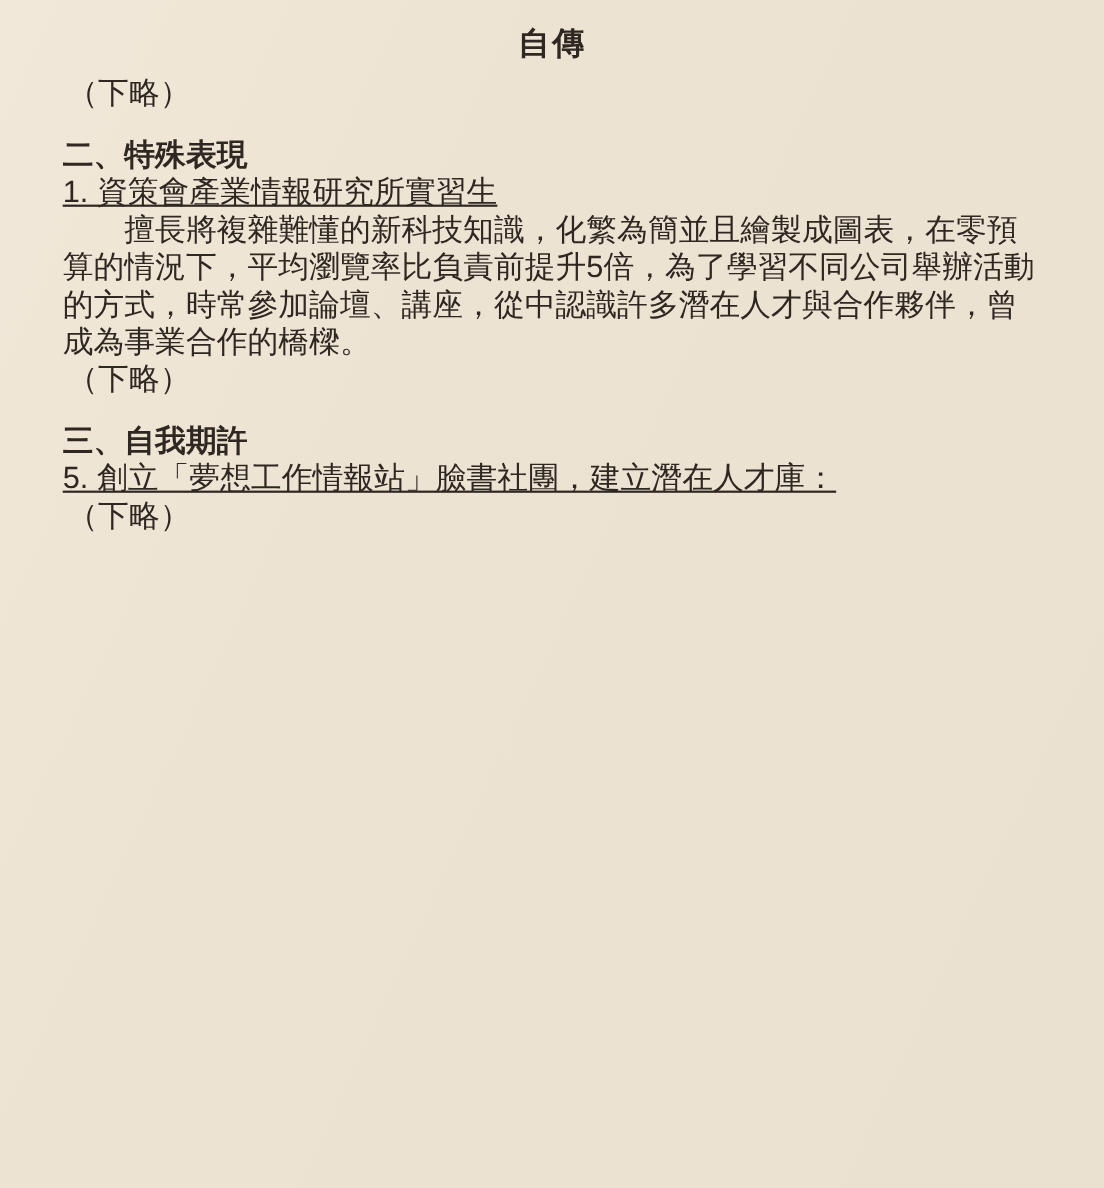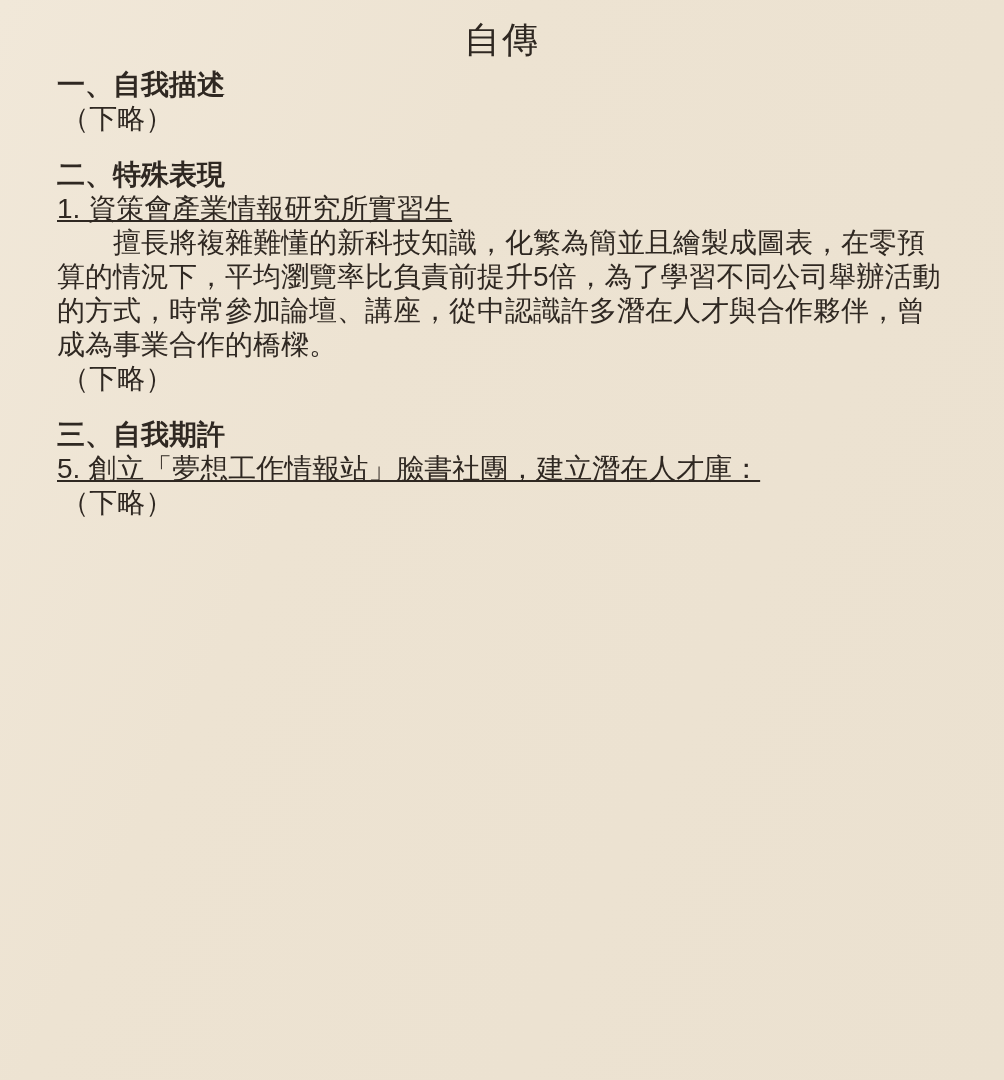--- a/index.html
+++ b/index.html
@@ -17,23 +17,23 @@
     overflow: hidden;
     background: linear-gradient(115deg, #f1e8d9 0%, #ede3d2 35%, #ebe1d0 100%);
     color: #2f2822;
     font-family: "Liberation Sans", sans-serif;
     font-size: 28px;
     line-height: 34px;
     -webkit-font-smoothing: antialiased;
   }
   .doc-title {
     margin: 0 0 6px 0;
-    font-size: 36px;
+    font-size: 29px;
     line-height: 44px;
-    font-weight: 400;
+    font-weight: 700;
     text-align: center;
     letter-spacing: 2px;
   }
   .section {
     margin: 0 0 22px 0;
   }
   .section-heading {
     margin: 0;
     font-size: 28px;
     line-height: 34px;
@@ -53,21 +53,20 @@
   }
 </style>
 </head>
 <body>
 
 <div class="page">
 
   <h1 class="doc-title">自傳</h1>
 
   <div class="section">
-    <h2 class="section-heading">一、自我描述</h2>
     <p class="section-ellipsis">（下略）</p>
   </div>
 
   <div class="section">
     <h2 class="section-heading">二、特殊表現</h2>
     <p class="section-item">1. 資策會產業情報研究所實習生</p>
     <p class="section-paragraph">擅長將複雜難懂的新科技知識，化繁為簡並且繪製成圖表，在零預算的情況下，平均瀏覽率比負責前提升5倍，為了學習不同公司舉辦活動的方式，時常參加論壇、講座，從中認識許多潛在人才與合作夥伴，曾成為事業合作的橋樑。</p>
     <p class="section-ellipsis">（下略）</p>
   </div>
 

